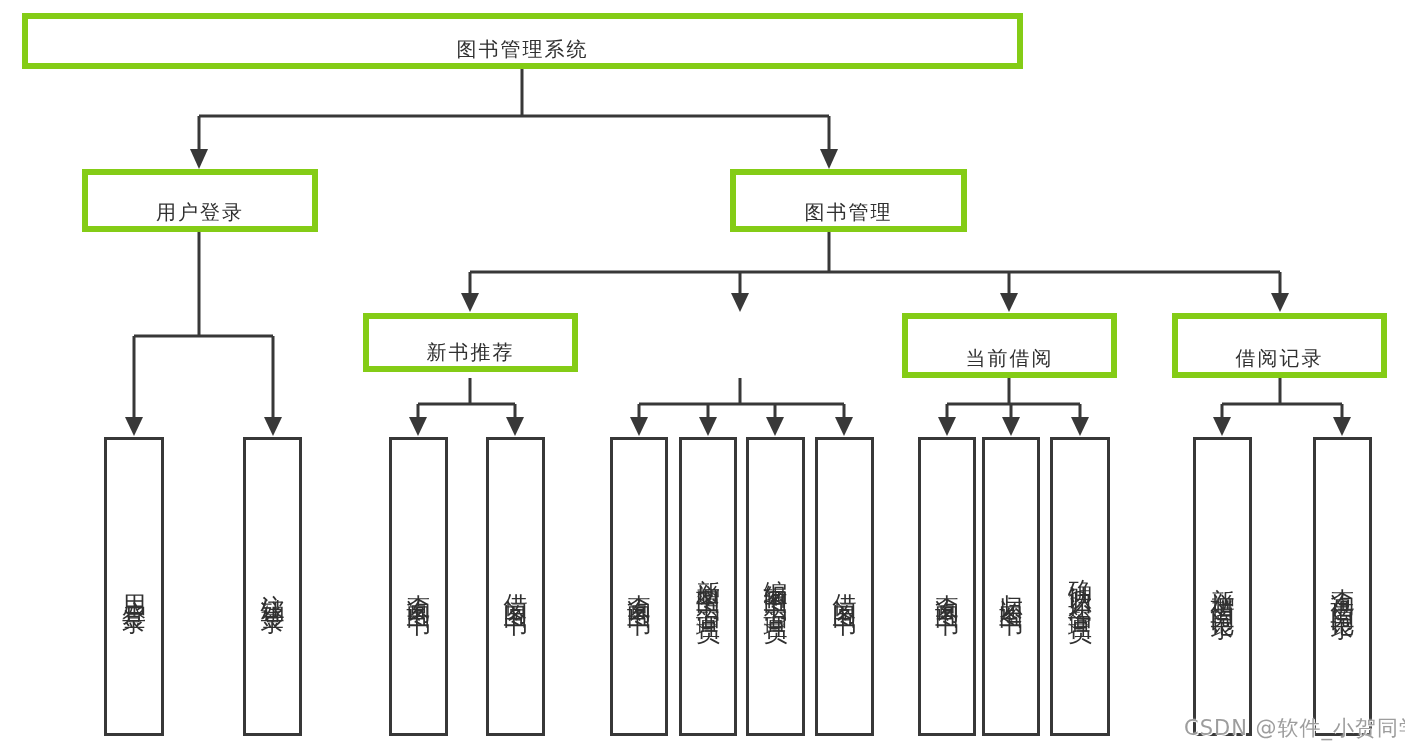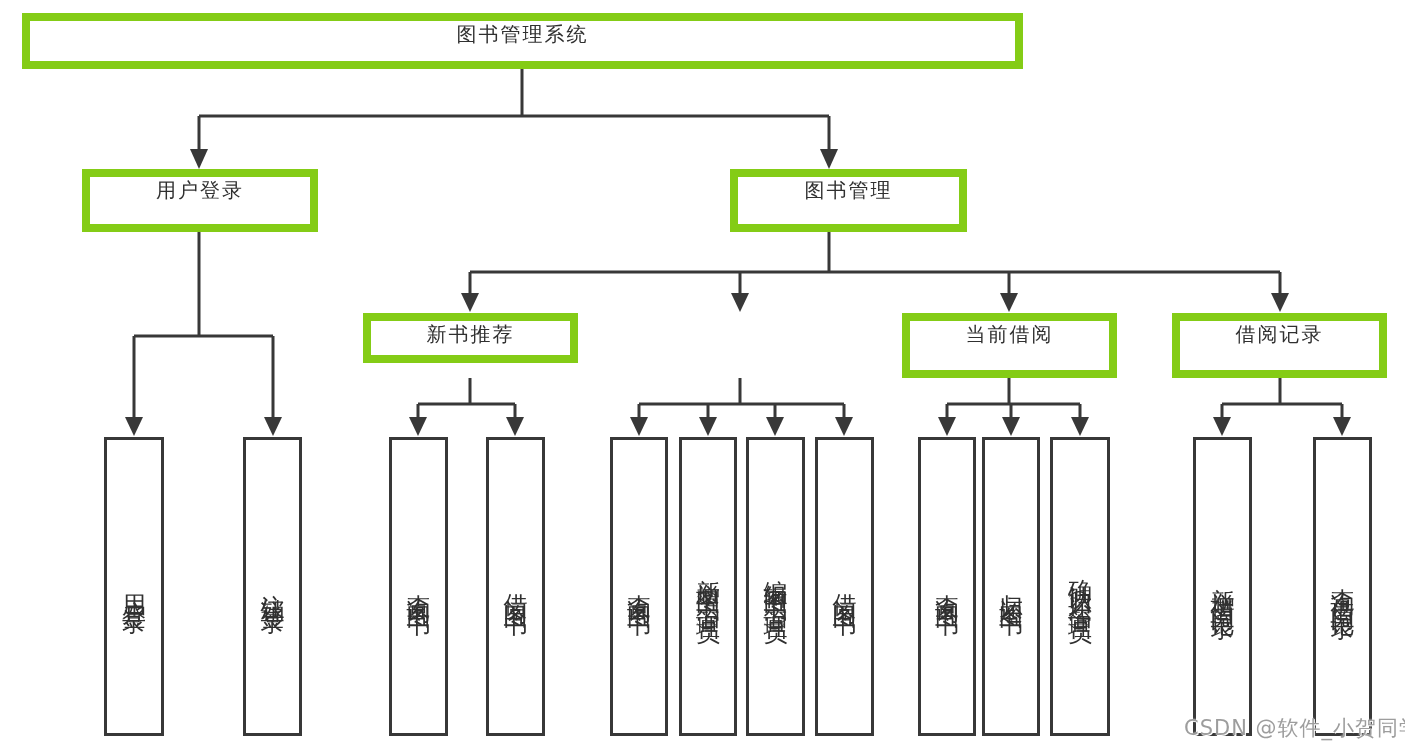--- a/index.html
+++ b/index.html
@@ -6,21 +6,21 @@
   .stage {
     position:relative; width:1405px; height:747px; background:#ffffff;
     font-family:"DejaVu Sans", sans-serif; overflow:hidden;
   }
   svg.connectors { position:absolute; left:0; top:0; width:1405px; height:747px; }
   svg.connectors path { stroke:#383838; stroke-width:3; fill:none; }
   svg.connectors polygon { fill:#383838; stroke:none; }
 
   .hnode {
     position:absolute; box-sizing:border-box; background:#ffffff;
-    border:8px solid #84cc16; display:flex; align-items:flex-start; justify-content:center;
+    border:6px solid #84cc16; display:flex; align-items:flex-end; justify-content:center;
     color:#303030; font-size:20px; letter-spacing:2px; white-space:nowrap;
   }
   .vnode {
     position:absolute; box-sizing:border-box; background:#ffffff;
     border:3px solid #383838; top:437px; height:299px;
     display:flex; align-items:center; justify-content:center; color:#303030;
   }
   .vnode span {
     writing-mode:vertical-rl; text-orientation:mixed;
     font-size:24px; letter-spacing:6px; line-height:1; white-space:nowrap;
@@ -83,21 +83,21 @@
     <span>图书管理系统</span>
   </div>
 
   <div class="hnode" style="left:82px; top:169px; width:236px; height:63px;">
     <span>用户登录</span>
   </div>
   <div class="hnode" style="left:710px; top:169px; width:237px; height:63px;margin-left:20px;">
     <span>图书管理</span>
   </div>
 
-  <div class="hnode" style="left:363px; top:313px; width:215px; height:50px;">
+  <div class="hnode" style="left:363px; top:313px; width:215px; height:59px;">
     <span>新书推荐</span>
   </div>
   <div class="hnode" style="left:902px; top:313px; width:215px; height:65px;">
     <span>当前借阅</span>
   </div>
   <div class="hnode" style="left:1172px; top:313px; width:215px; height:65px;">
     <span>借阅记录</span>
   </div>
 
   <div class="vnode" style="left:104px; width:60px;">

